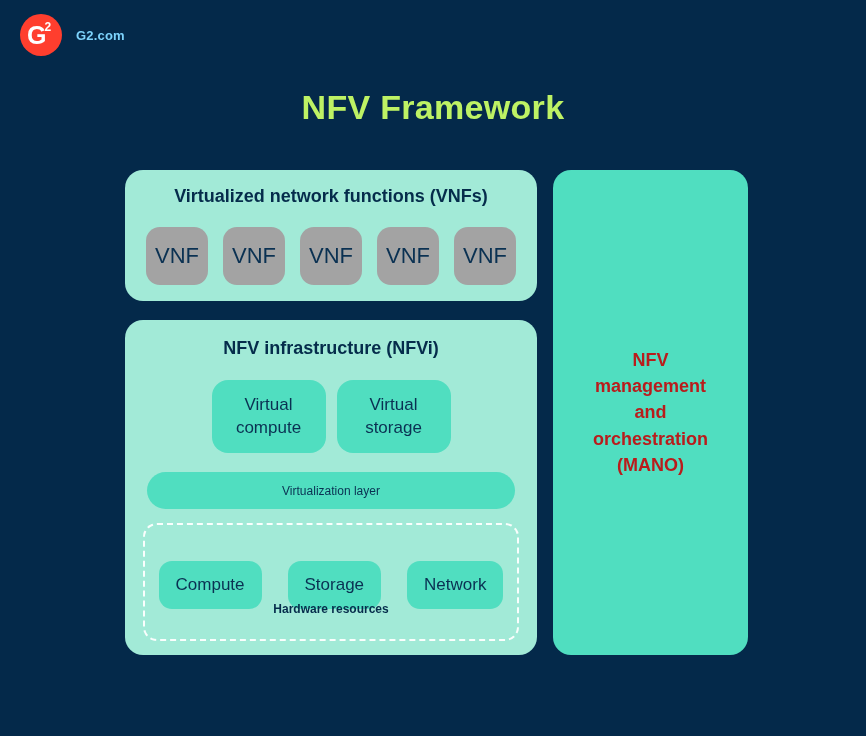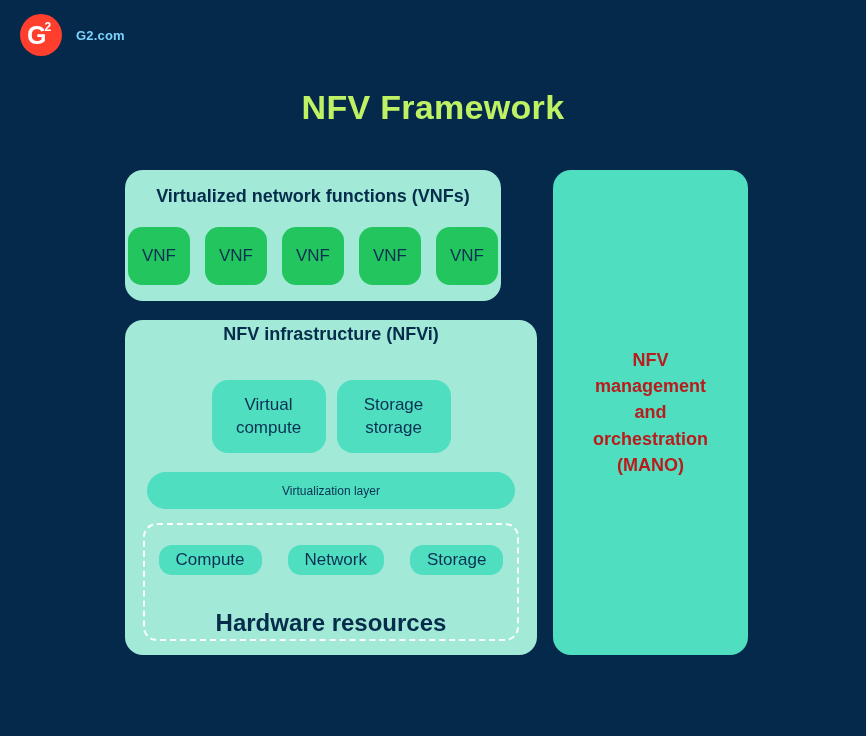--- a/index.html
+++ b/index.html
@@ -37,29 +37,29 @@
     position:absolute;background:#A2EAD7;border-radius:18px;
   }
   .panel-teal{
     position:absolute;background:#50DEC0;border-radius:18px;
   }
   .panel-heading{
     position:absolute;left:0;right:0;text-align:center;
     color:#052C4B;font-size:18px;font-weight:800;
   }
 
-  .vnf-panel{left:125px;top:170px;width:376px;height:131px;}
+  .vnf-panel{left:125px;top:170px;width:412px;height:131px;}
   .vnf-row{
     position:absolute;left:0;right:0;top:57px;
     display:flex;justify-content:center;gap:15px;
   }
   .vnf-box{
-    width:62px;height:58px;background:#22c55e;border-radius:14px;
+    width:62px;height:58px;background:#a3a3a3;border-radius:14px;
     display:flex;align-items:center;justify-content:center;
-    color:#0A3152;font-size:17px;
+    color:#0A3152;font-size:22px;
   }
 
   .nfvi-panel{left:125px;top:320px;width:412px;height:335px;}
   .virtual-row{
     position:absolute;left:21px;right:21px;top:60px;
     display:flex;justify-content:center;gap:11px;
   }
   .virtual-box{
     width:114px;height:73px;background:#50DEC0;border-radius:16px;
     display:flex;align-items:center;justify-content:center;text-align:center;
@@ -76,25 +76,25 @@
     position:absolute;left:18px;right:18px;top:203px;height:114px;
     border:2.5px dashed rgba(255,255,255,.95);border-radius:14px;
   }
   .hw-row{
     position:absolute;left:0;right:0;top:20px;
     display:flex;justify-content:center;gap:26px;
   }
   .hw-box{
     height:28px;background:#50DEC0;border-radius:13px;
     display:flex;align-items:center;justify-content:center;
-    color:#0A3152;font-size:17px;padding:1px 17px;
+    color:#0A3152;font-size:17px;padding:10px 17px;margin-top:16px;
   }
   .hw-title{
-    position:absolute;left:0;right:0;bottom:2px;text-align:center;
-    color:#052C4B;font-size:24px;font-weight:800;
+    position:absolute;left:0;right:0;bottom:23px;text-align:center;
+    color:#052C4B;font-size:12px;font-weight:800;
   }
 
   .mano-panel{
     left:553px;top:170px;width:195px;height:485px;
     display:flex;align-items:center;justify-content:center;
   }
   .mano-text{
     width:140px;text-align:center;
     color:#b91c1c;font-size:18px;font-weight:800;line-height:1.45;
   }
@@ -117,38 +117,38 @@
     <div class="vnf-row">
       <div class="vnf-box">VNF</div>
       <div class="vnf-box">VNF</div>
       <div class="vnf-box">VNF</div>
       <div class="vnf-box">VNF</div>
       <div class="vnf-box">VNF</div>
     </div>
   </div>
 
   <div class="panel-mint nfvi-panel">
-    <div class="panel-heading" style="top:4px;">NFV infrastructure (NFVi)</div>
+    <div class="panel-heading" style="top:18px;">NFV infrastructure (NFVi)</div>
 
     <div class="virtual-row">
       <div class="virtual-box">
           <span>Virtual compute</span>
         </div>
       <div class="virtual-box">
-          <span>Storage storage</span>
+          <span>Virtual storage</span>
         </div>
     </div>
 
     <div class="virt-layer">Virtualization layer</div>
 
     <div class="hw-group">
       <div class="hw-row">
         <div class="hw-box">Compute</div>
+        <div class="hw-box">Storage</div>
         <div class="hw-box">Network</div>
-        <div class="hw-box">Storage</div>
       </div>
       <div class="hw-title">Hardware resources</div>
     </div>
   </div>
 
   <div class="panel-teal mano-panel">
     <div class="mano-text">NFV management and orchestration (MANO)</div>
   </div>
 
 </div>

